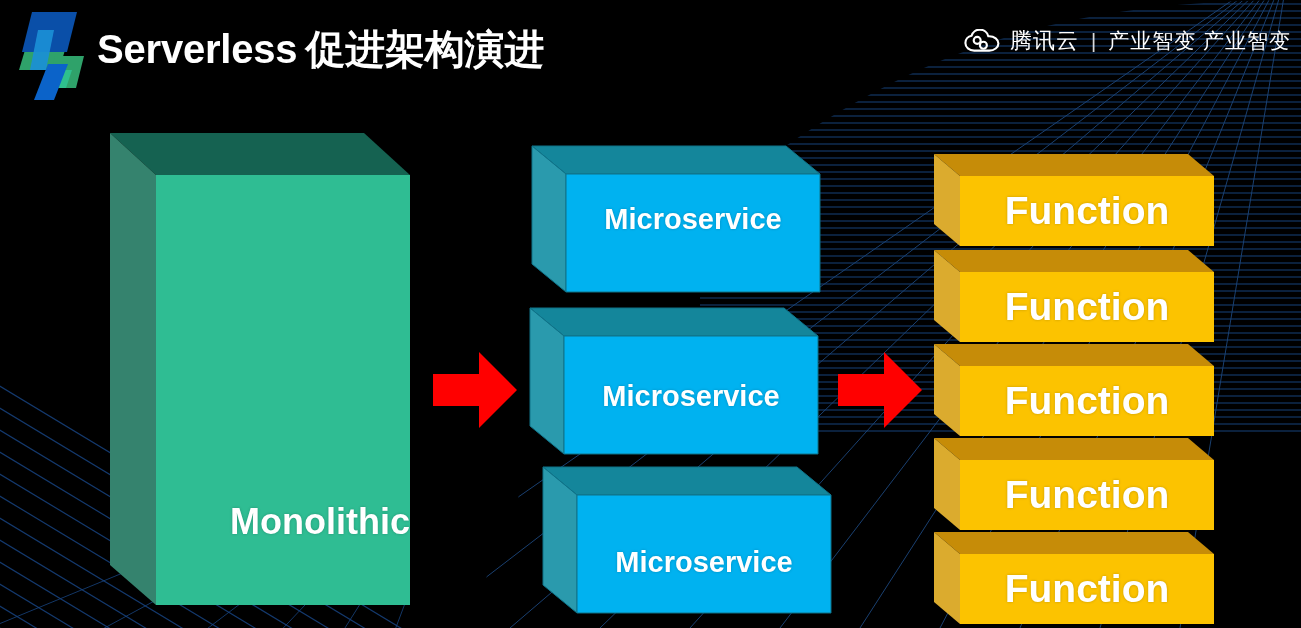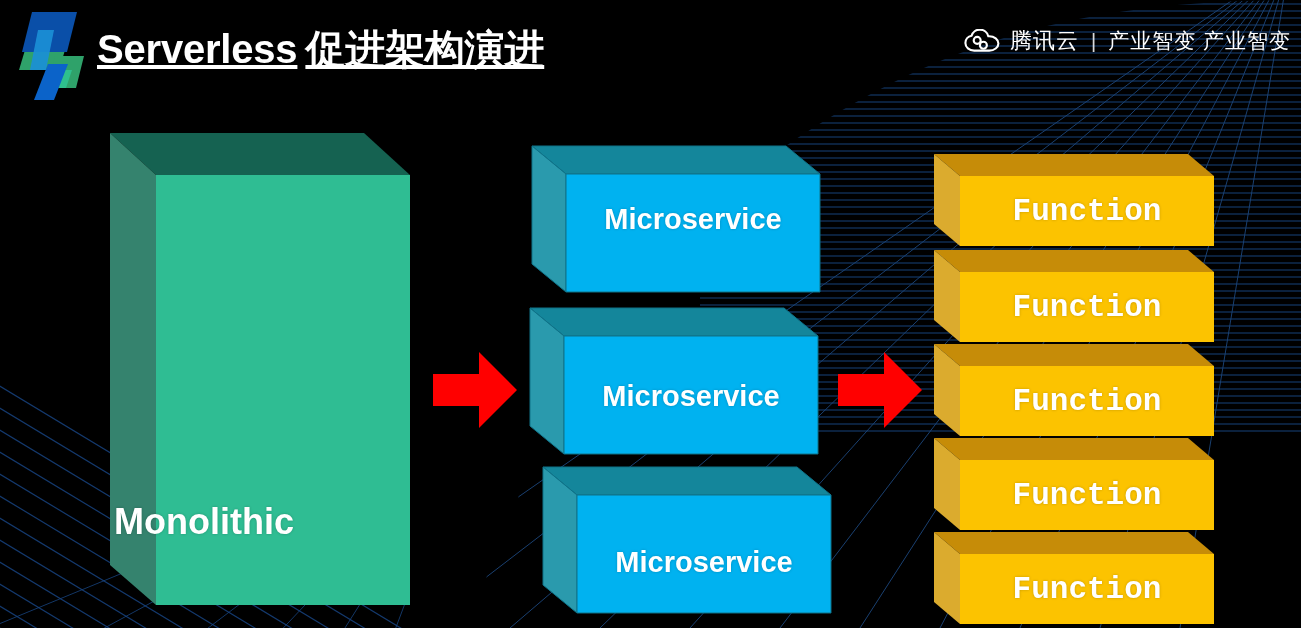--- a/index.html
+++ b/index.html
@@ -47,21 +47,20 @@
   .page-title {
     position: absolute;
     left: 97px;
     top: 21px;
     color: #ffffff;
     font-size: 40px;
     font-weight: bold;
     letter-spacing: -0.2px;
     white-space: nowrap;
     line-height: 56px;
-    text-decoration: underline;
   }
   .page-title .title-cn { margin-left: 8px; }
 
   
   .corp-lockup {
     position: absolute;
     right: 10px;
     top: 26px;
     display: flex;
     align-items: center;
@@ -97,29 +96,29 @@
     font-weight: bold;
     white-space: nowrap;
     text-shadow: 0 0 3px rgba(0,0,0,.22);
   }
 
   
   #box-monolithic { left: 110px; top: 133px; }
   #box-monolithic .box-label {
     left: 4px; right: 0;
     top: 368px;
-    text-align: left;
+    text-align: right;
     font-size: 36px;
   }
 
   
   .ms-label { font-size: 29px; }
 
   
-  .fn-label { font-size: 31px; font-family: Liberation Mono, monospace; }
+  .fn-label { font-size: 39px; }
 
   
   .arrow { position: absolute; z-index: 12; }
 </style>
 </head>
 <body>
 
 <div id="slide">
 
   <div class="bg-layer">

